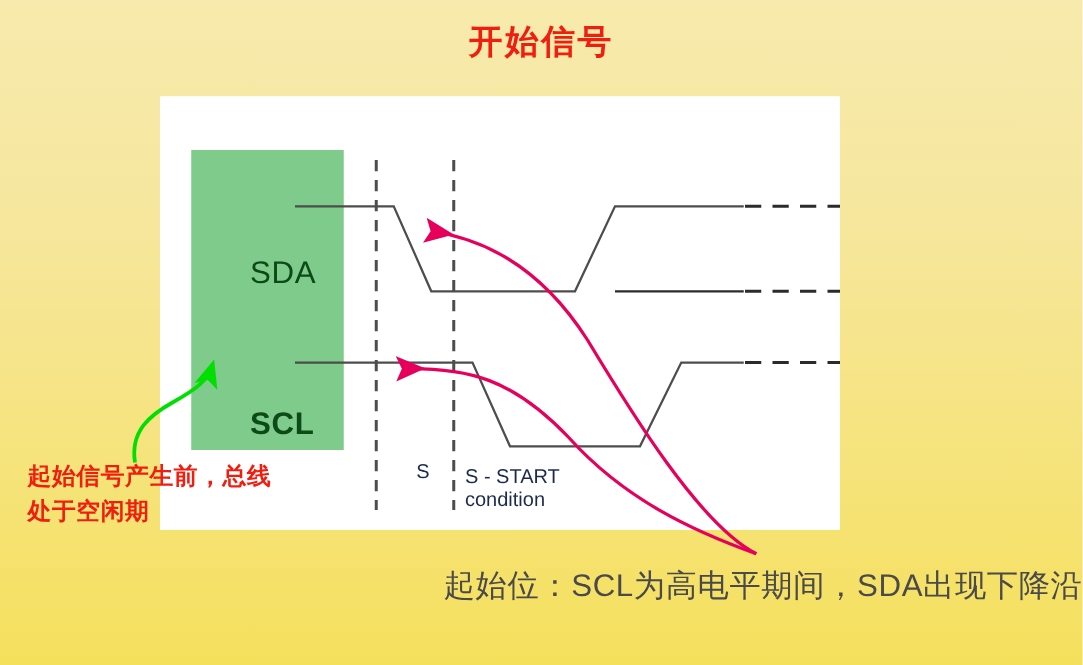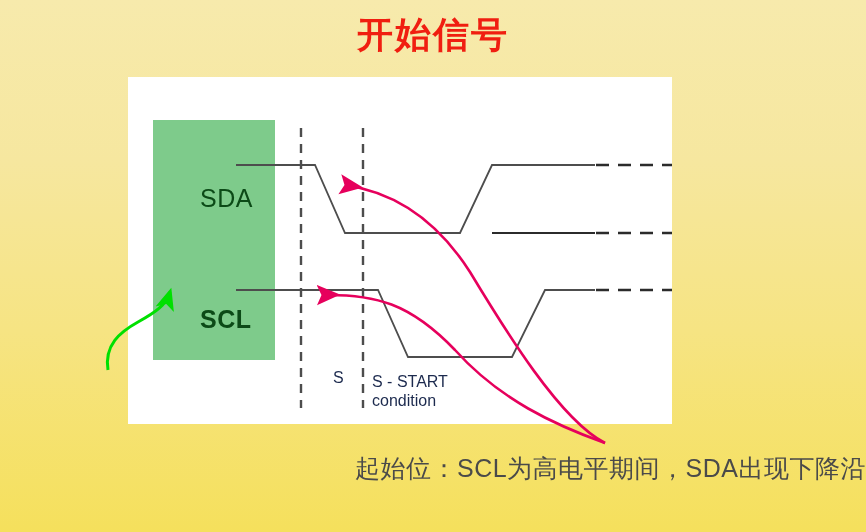--- a/index.html
+++ b/index.html
@@ -20,21 +20,21 @@
   }
 
   
   #title {
     position: absolute;
     left: 0;
     top: 10px;
     width: 866px;
     text-align: center;
     font-family: "DejaVu Serif", "Liberation Serif", serif;
-    font-size: 36px;
+    font-size: 27px;
     font-weight: 700;
     color: #f01e10;
     letter-spacing: 2px;
     line-height: 48px;
     white-space: nowrap;
   }
 
   
   #panel {
     position: absolute;
@@ -55,20 +55,21 @@
     background: #7ecb8b;
   }
   .greenlabel {
     position: absolute;
     font-family: "Liberation Sans", sans-serif;
     font-size: 25px;
     font-weight: 400;
     color: #0c4a17;
     letter-spacing: 0.5px;
     white-space: nowrap;
+    margin-top: 20px;
   }
   #label-sda { left: 200px; top: 184px; }
   #label-scl { left: 200px; top: 305px; font-weight: bold; }
 
   
   #art {
     position: absolute;
     left: 0;
     top: 0;
     width: 866px;
@@ -174,16 +175,20 @@
       <path d="M108,370 C 104,345 120,332 138,322 C 156,312 166,305 170,292" fill="none" stroke="#00e000" stroke-width="3" marker-end="url(#greenhead)"></path>
     </g>
   </svg>
 
   <div class="tick-label" id="s-mark">S</div>
   <div class="tick-label" id="s-start">
     <div>S - START</div>
     <div>condition</div>
   </div>
 
+  <div id="red-note">
+    <div>起始信号产生前，总线</div>
+    <div>处于空闲期</div>
+  </div>
 
   <div id="caption">起始位：SCL为高电平期间，SDA出现下降沿</div>
 
 </div>
 
 </body></html>

